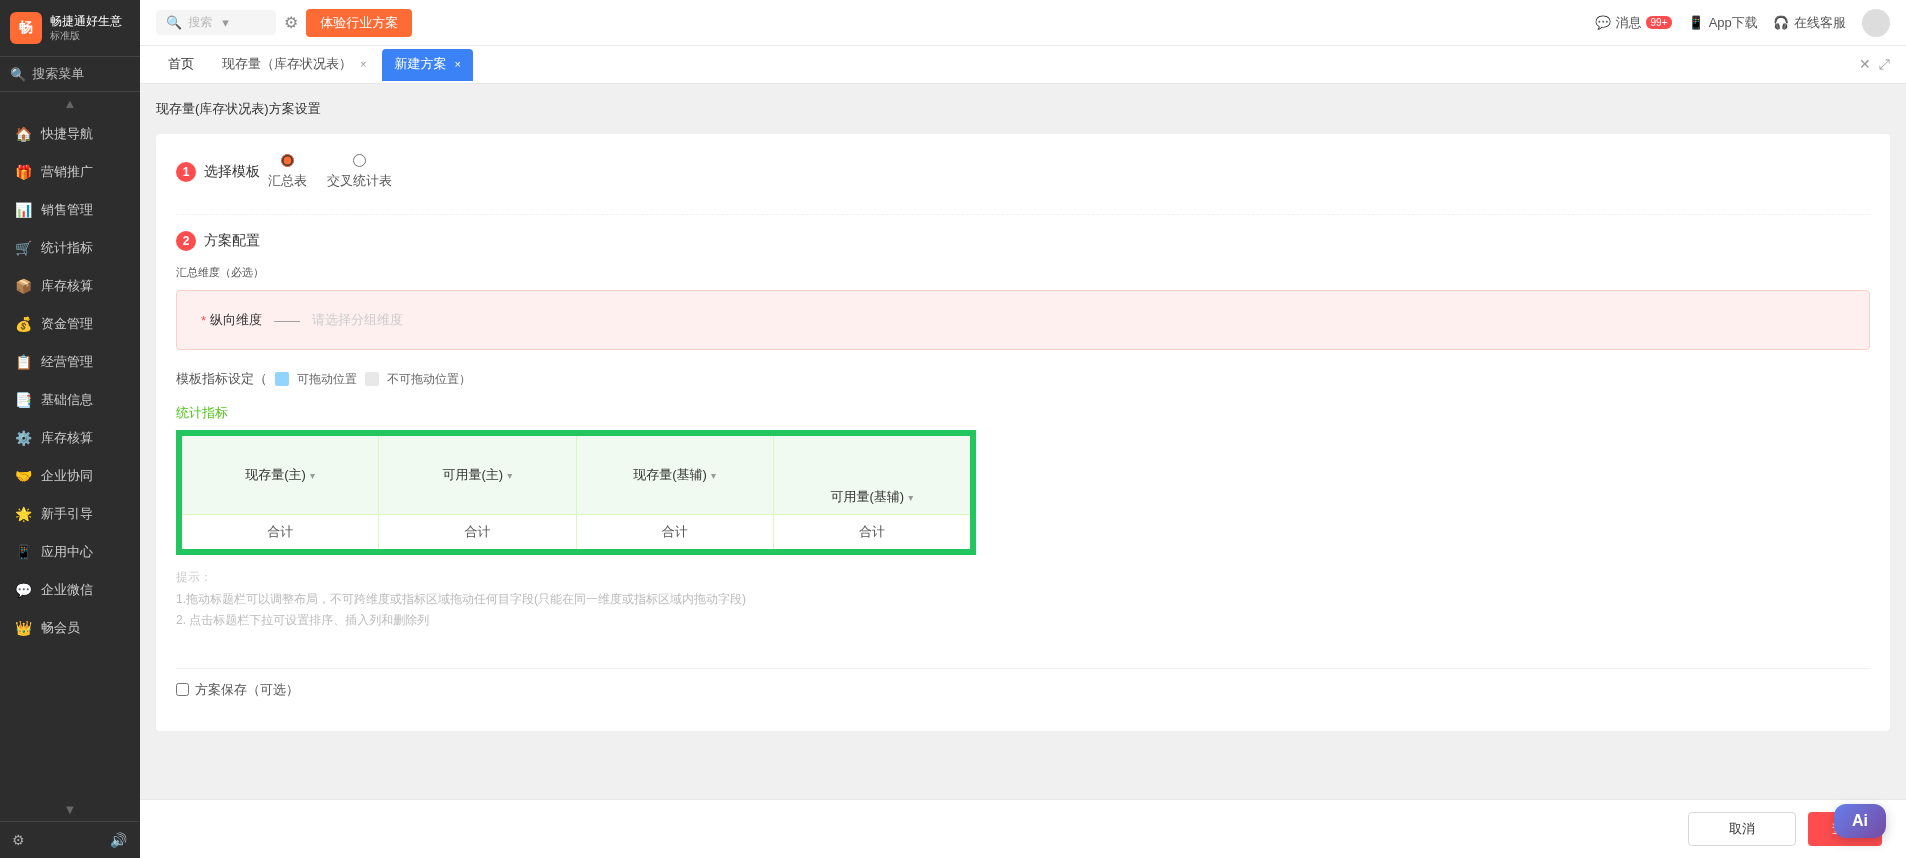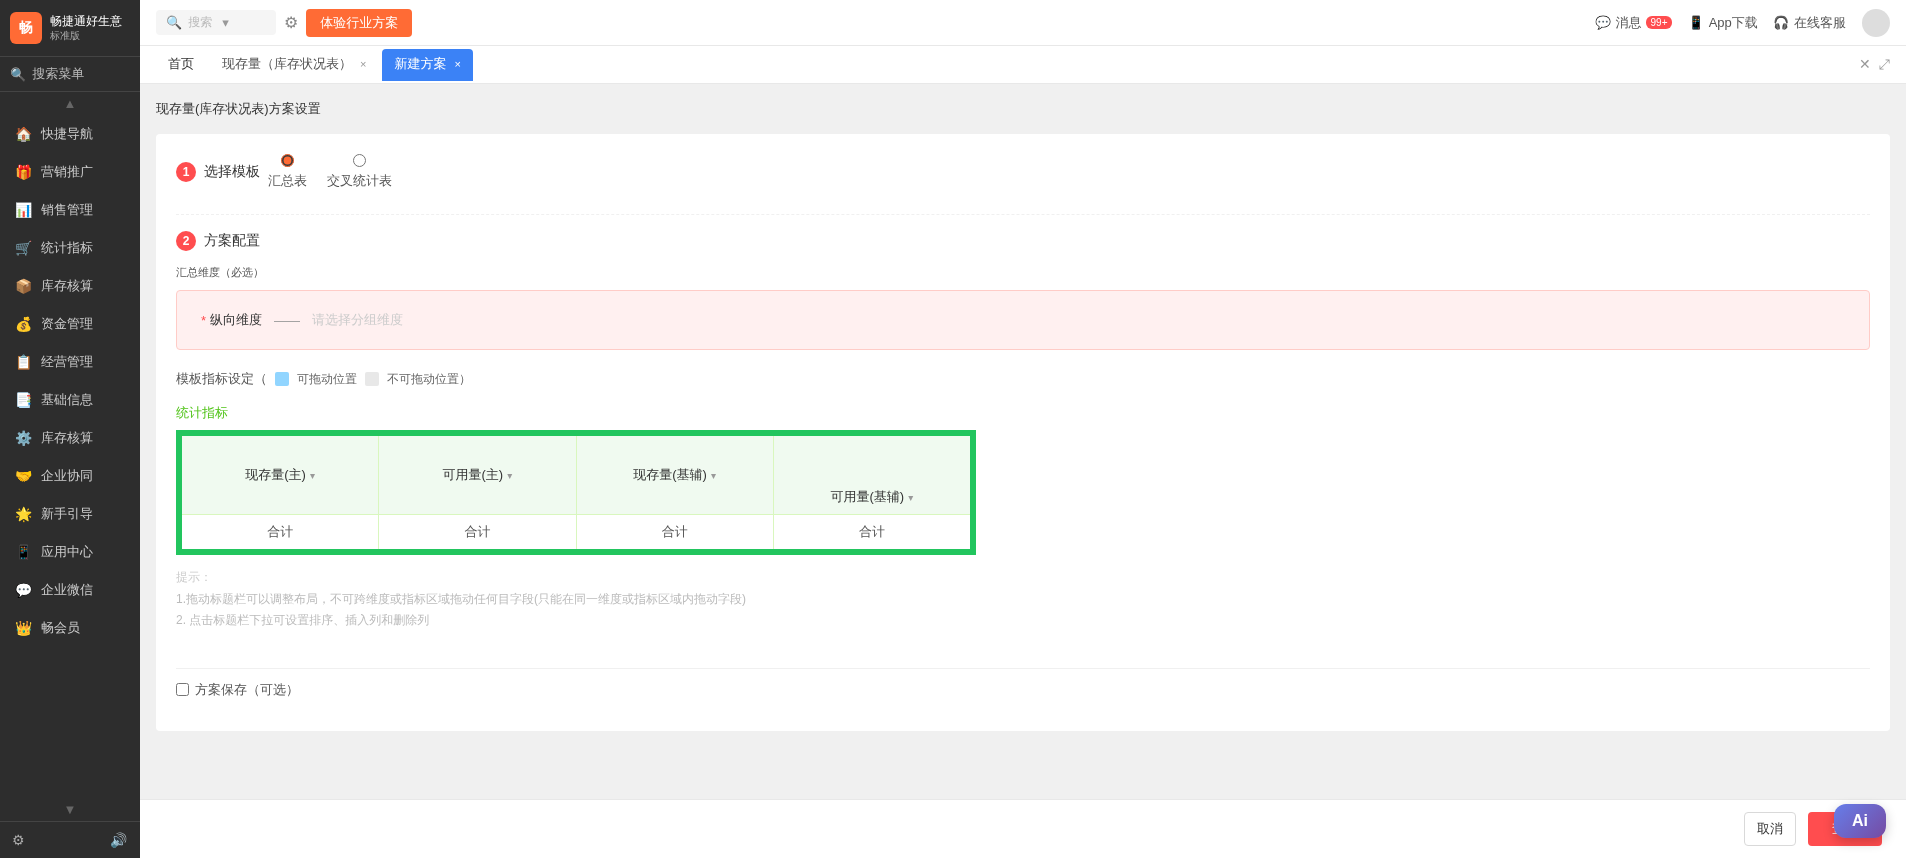--- a/index.html
+++ b/index.html
@@ -226,21 +226,21 @@
     
     .footer-bar {
       background: white;
       padding: 12px 24px;
       display: flex;
       justify-content: flex-end;
       gap: 12px;
       border-top: 1px solid #e8e8e8;
     }
     .btn-cancel {
-      padding: 7px 12px;
+      padding: 7px 40px;
       border: 1px solid #d9d9d9;
       background: white;
       border-radius: 4px;
       cursor: pointer; font-size: 13px; color: #333;
     }
     .btn-query {
       padding: 7px 24px;
       background: #ff4d4f;
       color: white; border: none;
       border-radius: 4px;

